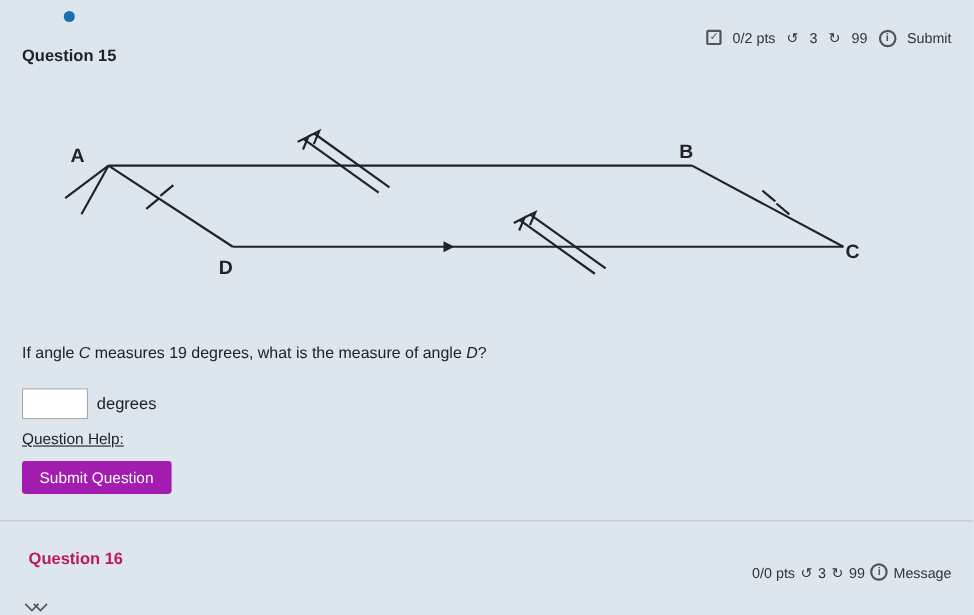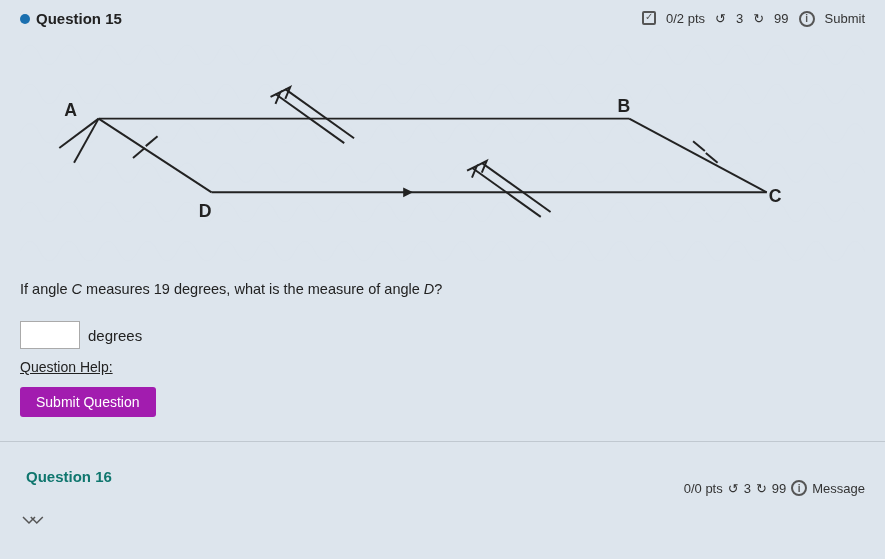--- a/index.html
+++ b/index.html
@@ -26,21 +26,22 @@
       justify-content: space-between;
       align-items: center;
       margin-bottom: 6px;
     }
     .question-title {
       font-weight: bold;
       font-size: 15px;
       color: #222;
       display: flex;
       align-items: center;
-      gap: 6px;
+      gap: 22px;
+      flex-direction: column;
     }
     .question-title .dot {
       width: 10px;
       height: 10px;
       background: #1a6faf;
       border-radius: 50%;
       display: inline-block;
     }
     .question-meta {
       font-size: 13px;
@@ -151,21 +152,21 @@
     }
     .question16-header {
       display: flex;
       justify-content: space-between;
       align-items: center;
       padding: 6px 20px;
     }
     .q16-title {
       font-weight: bold;
       font-size: 15px;
-      color: #0f766e;
+      color: #be185d;
       display: flex;
       align-items: center;
       gap: 6px;
     }
     .q16-meta {
       font-size: 13px;
       color: #333;
       display: flex;
       align-items: center;
       gap: 5px;

